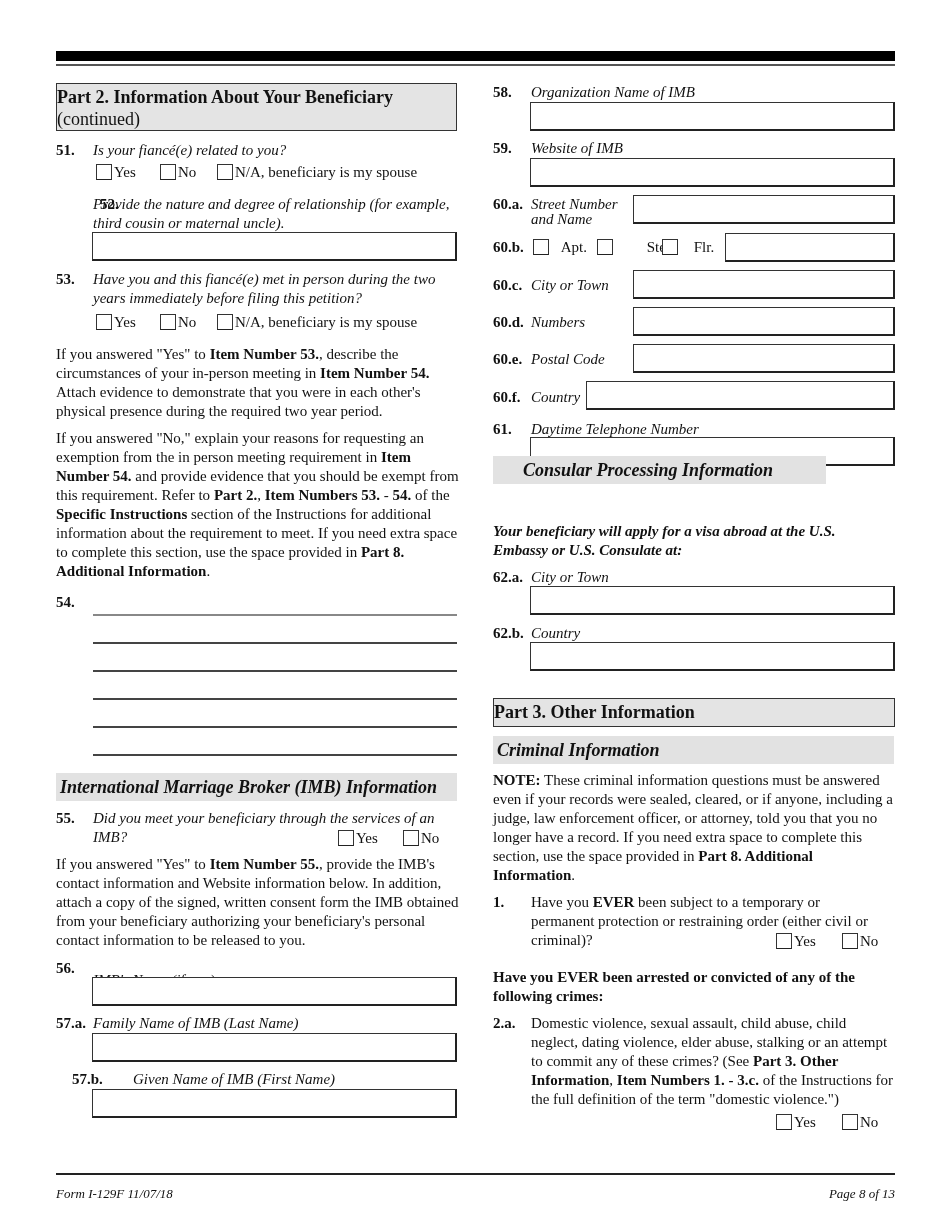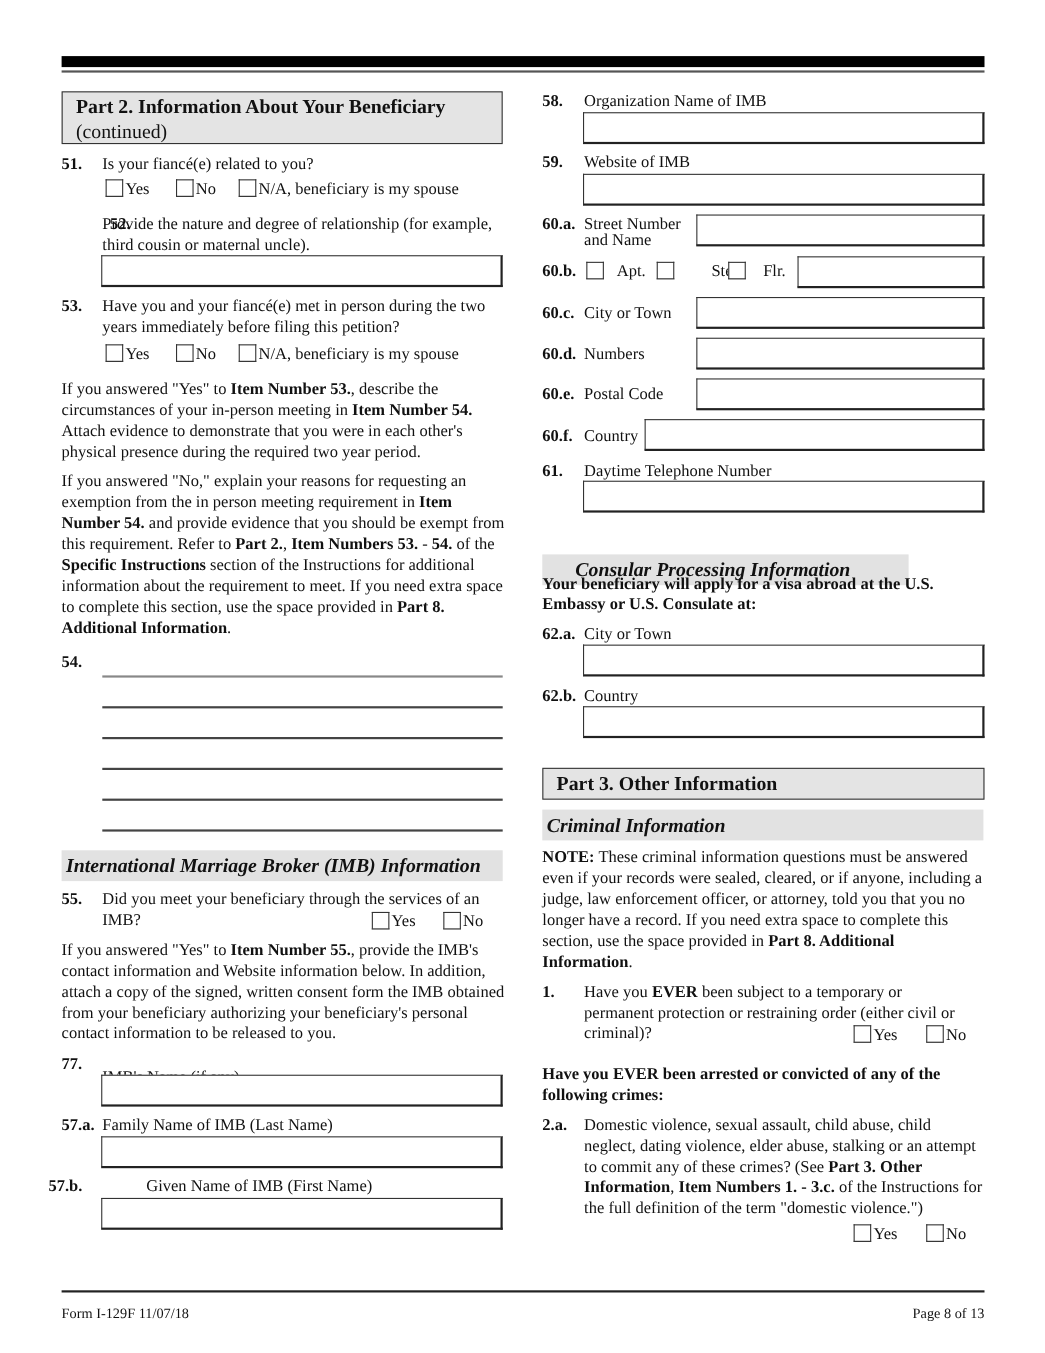--- a/index.html
+++ b/index.html
@@ -1,24 +1,24 @@
 <!DOCTYPE html>
 <html><head>
 <meta charset="utf-8">
 <style>
   * { box-sizing: border-box; margin: 0; padding: 0; }
   body { width: 950px; height: 1230px; background: #fff; font-family: "Liberation Serif", serif; color: #111; position: relative; overflow: hidden; font-size: 15px; line-height: 19px; }
   .abs { position: absolute; }
   .topbar { left: 56px; top: 51px; width: 839px; height: 10px; background: #000; }
   .topline { left: 56px; top: 64px; width: 839px; height: 2px; background: #555; }
-  .part-hdr { background: #e4e4e4; border: 1.5px solid #333; padding: 2px 12px; font-size: 18px; line-height: 22px; }
+  .part-hdr { background: #e4e4e4; border: 1.5px solid #333; padding: 2px 0; font-size: 18px; line-height: 22px; }
   .part-hdr b { font-weight: bold; }
   .sec-hdr { background: #e2e2e2; padding: 3px 4px; font-size: 18px; line-height: 22px; font-weight: bold; font-style: italic; }
   .num { position: absolute; font-weight: bold; }
-  .txt { position: absolute; }
+  .txt { position: absolute; font-style: italic; }
   .box { position: absolute; border: 1px solid #333; border-bottom: 2px solid #222; border-right: 2px solid #222; height: 29px; background: #fff; }
   .cb { display: inline-block; width: 16px; height: 16px; border: 1px solid #333; border-bottom: 1.5px solid #222; vertical-align: -3px; margin-right: 2px; background: #fff; }
   .line { position: absolute; height: 2px; background: #444; }
   .opt { position: absolute; white-space: nowrap; }
   .para { position: absolute; }
   .foot { font-size: 13px; }
 </style>
 </head>
 <body>
 
@@ -35,21 +35,21 @@
 <span class="opt" style="left:96px;top:163px;"><span class="cb"></span><span>Yes</span></span>
 <span class="opt" style="left:160px;top:163px;"><span class="cb"></span><span>No</span></span>
 <span class="opt" style="left:217px;top:163px;"><span class="cb"></span><span>N/A, beneficiary is my spouse</span></span>
 
 <span class="num" style="left:56px;top:195px;margin-left:44px;">52.</span>
 <span class="txt" style="left:93px;top:195px;">Provide the nature and degree of relationship (for example,</span>
 <span class="txt" style="left:93px;top:214px;">third cousin or maternal uncle).</span>
 <div class="box" style="left:92px;top:232px;width:365px;"></div>
 
 <span class="num" style="left:56px;top:270px;">53.</span>
-<span class="txt" style="left:93px;top:270px;">Have you and your fiancé(e) met in person during the two</span>
+<span class="txt" style="left:93px;top:270px;">Have you and this fiancé(e) met in person during the two</span>
 <span class="txt" style="left:93px;top:289px;">years immediately before filing this petition?</span>
 <span class="opt" style="left:96px;top:313px;"><span class="cb"></span><span>Yes</span></span>
 <span class="opt" style="left:160px;top:313px;"><span class="cb"></span><span>No</span></span>
 <span class="opt" style="left:217px;top:313px;"><span class="cb"></span><span>N/A, beneficiary is my spouse</span></span>
 
 <div class="para" style="left:56px;top:345px;width:404px;">
   <span>If you answered "Yes" to </span><b>Item Number 53.</b><span>, describe the circumstances of your in-person meeting in </span><b>Item Number 54.</b><span> Attach evidence to demonstrate that you were in each other's physical presence during the required two year period.</span>
 </div>
 
 <div class="para" style="left:56px;top:429px;width:404px;">
@@ -69,29 +69,29 @@
 <span class="num" style="left:56px;top:809px;">55.</span>
 <span class="txt" style="left:93px;top:809px;text-align:right;">Did you meet your beneficiary through the services of an</span>
 <span class="txt" style="left:93px;top:828px;">IMB?</span>
 <span class="opt" style="left:338px;top:829px;"><span class="cb"></span><span>Yes</span></span>
 <span class="opt" style="left:403px;top:829px;"><span class="cb"></span><span>No</span></span>
 
 <div class="para" style="left:56px;top:855px;width:404px;">
   <span>If you answered "Yes" to </span><b>Item Number 55.</b><span>, provide the IMB's contact information and Website information below.  In addition, attach a copy of the signed, written consent form the IMB obtained from your beneficiary authorizing your beneficiary's personal contact information to be released to you.</span>
 </div>
 
-<span class="num" style="left:56px;top:959px;">77.</span>
+<span class="num" style="left:56px;top:959px;">56.</span>
 <span class="txt" style="left:93px;top:959px;margin-top:12px;">IMB's Name (if any)</span>
 <div class="box" style="left:92px;top:977px;width:365px;"></div>
 
 <span class="num" style="left:56px;top:1014px;">57.a.</span>
 <span class="txt" style="left:93px;top:1014px;">Family Name of IMB (Last Name)</span>
 <div class="box" style="left:92px;top:1033px;width:365px;"></div>
 
-<span class="num" style="left:44px;top:1070px;">57.b.</span>
+<span class="num" style="left:72px;top:1070px;">57.b.</span>
 <span class="txt" style="left:93px;top:1070px;margin-left:40px;">Given Name of IMB (First Name)</span>
 <div class="box" style="left:92px;top:1089px;width:365px;"></div>
 
 <span class="num" style="left:493px;top:83px;">58.</span>
 <span class="txt" style="left:531px;top:83px;">Organization Name of IMB</span>
 <div class="box" style="left:530px;top:102px;width:365px;"></div>
 
 <span class="num" style="left:493px;top:139px;">59.</span>
 <span class="txt" style="left:531px;top:139px;">Website of IMB</span>
 <div class="box" style="left:530px;top:158px;width:365px;"></div>
@@ -120,21 +120,21 @@
 <div class="box" style="left:633px;top:344px;width:262px;"></div>
 
 <span class="num" style="left:493px;top:388px;">60.f.</span>
 <span class="txt" style="left:531px;top:388px;">Country</span>
 <div class="box" style="left:586px;top:381px;width:309px;"></div>
 
 <span class="num" style="left:493px;top:420px;">61.</span>
 <span class="txt" style="left:531px;top:420px;">Daytime Telephone Number</span>
 <div class="box" style="left:530px;top:437px;width:365px;"></div>
 
-<div class="abs sec-hdr" style="left:493px;top:504px;width:333px;height:28px;padding-left:30px;">Consular Processing Information</div>
+<div class="abs sec-hdr" style="left:493px;top:456px;width:333px;height:28px;padding-left:30px;">Consular Processing Information</div>
 <div class="txt" style="left:493px;top:522px;font-weight:bold;">Your beneficiary will apply for a visa abroad at the U.S.</div>
 <div class="txt" style="left:493px;top:541px;font-weight:bold;">Embassy or U.S. Consulate at:</div>
 
 <span class="num" style="left:493px;top:568px;">62.a.</span>
 <span class="txt" style="left:531px;top:568px;">City or Town</span>
 <div class="box" style="left:530px;top:586px;width:365px;"></div>
 
 <span class="num" style="left:493px;top:624px;">62.b.</span>
 <span class="txt" style="left:531px;top:624px;">Country</span>
 <div class="box" style="left:530px;top:642px;width:365px;"></div>

